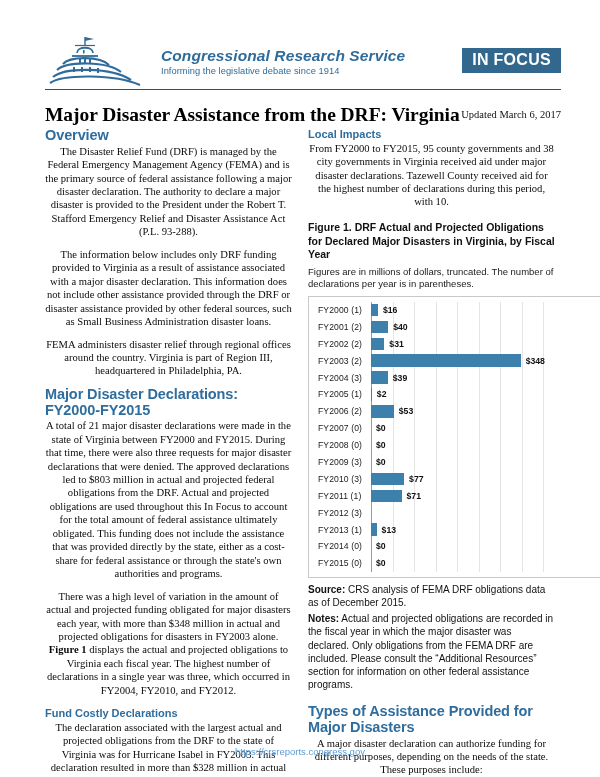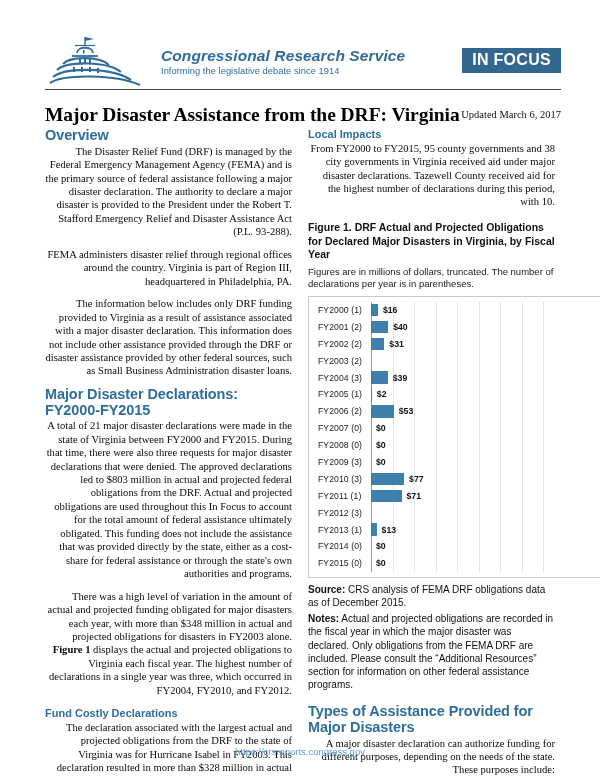--- a/index.html
+++ b/index.html
@@ -127,21 +127,21 @@
     font-size: 11px;
     color: #2E6D9E;
     margin: 10px 0 1px 0;
     line-height: 1.15;
   }
   p.body {
     font-family: "Liberation Serif", serif;
     font-size: 10.6px;
     line-height: 1.27;
     margin: 0 0 9px 0;
-    text-align: right;
+    text-align: center;
     color: #0a0a0a;
   }
   .b { font-weight: bold; }
   .i { font-style: italic; }
 
   
   .fig-title {
     font-family: "Liberation Sans", sans-serif;
     font-weight: bold;
     font-size: 10.5px;
@@ -296,22 +296,22 @@
   </div>
 
   <div class="header-rule"></div>
   <div class="updated">Updated March 6, 2017</div>
   <div class="doc-title">Major Disaster Assistance from the DRF: Virginia</div>
 
   <div class="col col-left">
 
     <h2 class="sec">Overview</h2>
     <p class="body">The Disaster Relief Fund (DRF) is managed by the Federal Emergency Management Agency (FEMA) and is the primary source of federal assistance following a major disaster declaration. The authority to declare a major disaster is provided to the President under the Robert T. Stafford Emergency Relief and Disaster Assistance Act (P.L. 93-288).</p>
+    <p class="body">The information below includes only DRF funding provided to Virginia as a result of assistance associated with a major disaster declaration. This information does not include other assistance provided through the DRF or disaster assistance provided by other federal sources, such as Small Business Administration disaster loans.</p>
     <p class="body">FEMA administers disaster relief through regional offices around the country. Virginia is part of Region III, headquartered in Philadelphia, PA.</p>
-    <p class="body">The information below includes only DRF funding provided to Virginia as a result of assistance associated with a major disaster declaration. This information does not include other assistance provided through the DRF or disaster assistance provided by other federal sources, such as Small Business Administration disaster loans.</p>
 
     <h2 class="sec">Major Disaster Declarations: FY2000-FY2015</h2>
     <p class="body">A total of 21 major disaster declarations were made in the state of Virginia between FY2000 and FY2015. During that time, there were also three requests for major disaster declarations that were denied. The approved declarations led to $803 million in actual and projected federal obligations from the DRF. Actual and projected obligations are used throughout this In Focus to account for the total amount of federal assistance ultimately obligated. This funding does not include the assistance that was provided directly by the state, either as a cost-share for federal assistance or through the state's own authorities and programs.</p>
     <p class="body"><span>There was a high level of variation in the amount of actual and projected funding obligated for major disasters each year, with more than $348 million in actual and projected obligations for disasters in FY2003 alone. </span><span class="b">Figure 1</span><span> displays the actual and projected obligations to Virginia each fiscal year. The highest number of declarations in a single year was three, which occurred in FY2004, FY2010, and FY2012.</span></p>
 
     <h3 class="sub">Fund Costly Declarations</h3>
     <p class="body">The declaration associated with the largest actual and projected obligations from the DRF to the state of Virginia was for Hurricane Isabel in FY2003. This declaration resulted in more than $328 million in actual and projected obligations to Virginia from the DRF.</p>
 
   </div>
 
@@ -352,20 +352,24 @@
           </div>
           <div class="row">
             <div class="row-label">FY2002  (2)</div>
             <div class="bar-area">
               <div class="bar" style="width: 13.33px;"></div>
               <div class="bar-val">$31</div>
             </div>
           </div>
           <div class="row">
             <div class="row-label">FY2003  (2)</div>
+            <div class="bar-area">
+              <div class="bar" style="width: 149.64px;"></div>
+              <div class="bar-val">$348</div>
+            </div>
           </div>
           <div class="row">
             <div class="row-label">FY2004  (3)</div>
             <div class="bar-area">
               <div class="bar" style="width: 16.77px;"></div>
               <div class="bar-val">$39</div>
             </div>
           </div>
           <div class="row">
             <div class="row-label">FY2005  (1)</div>

